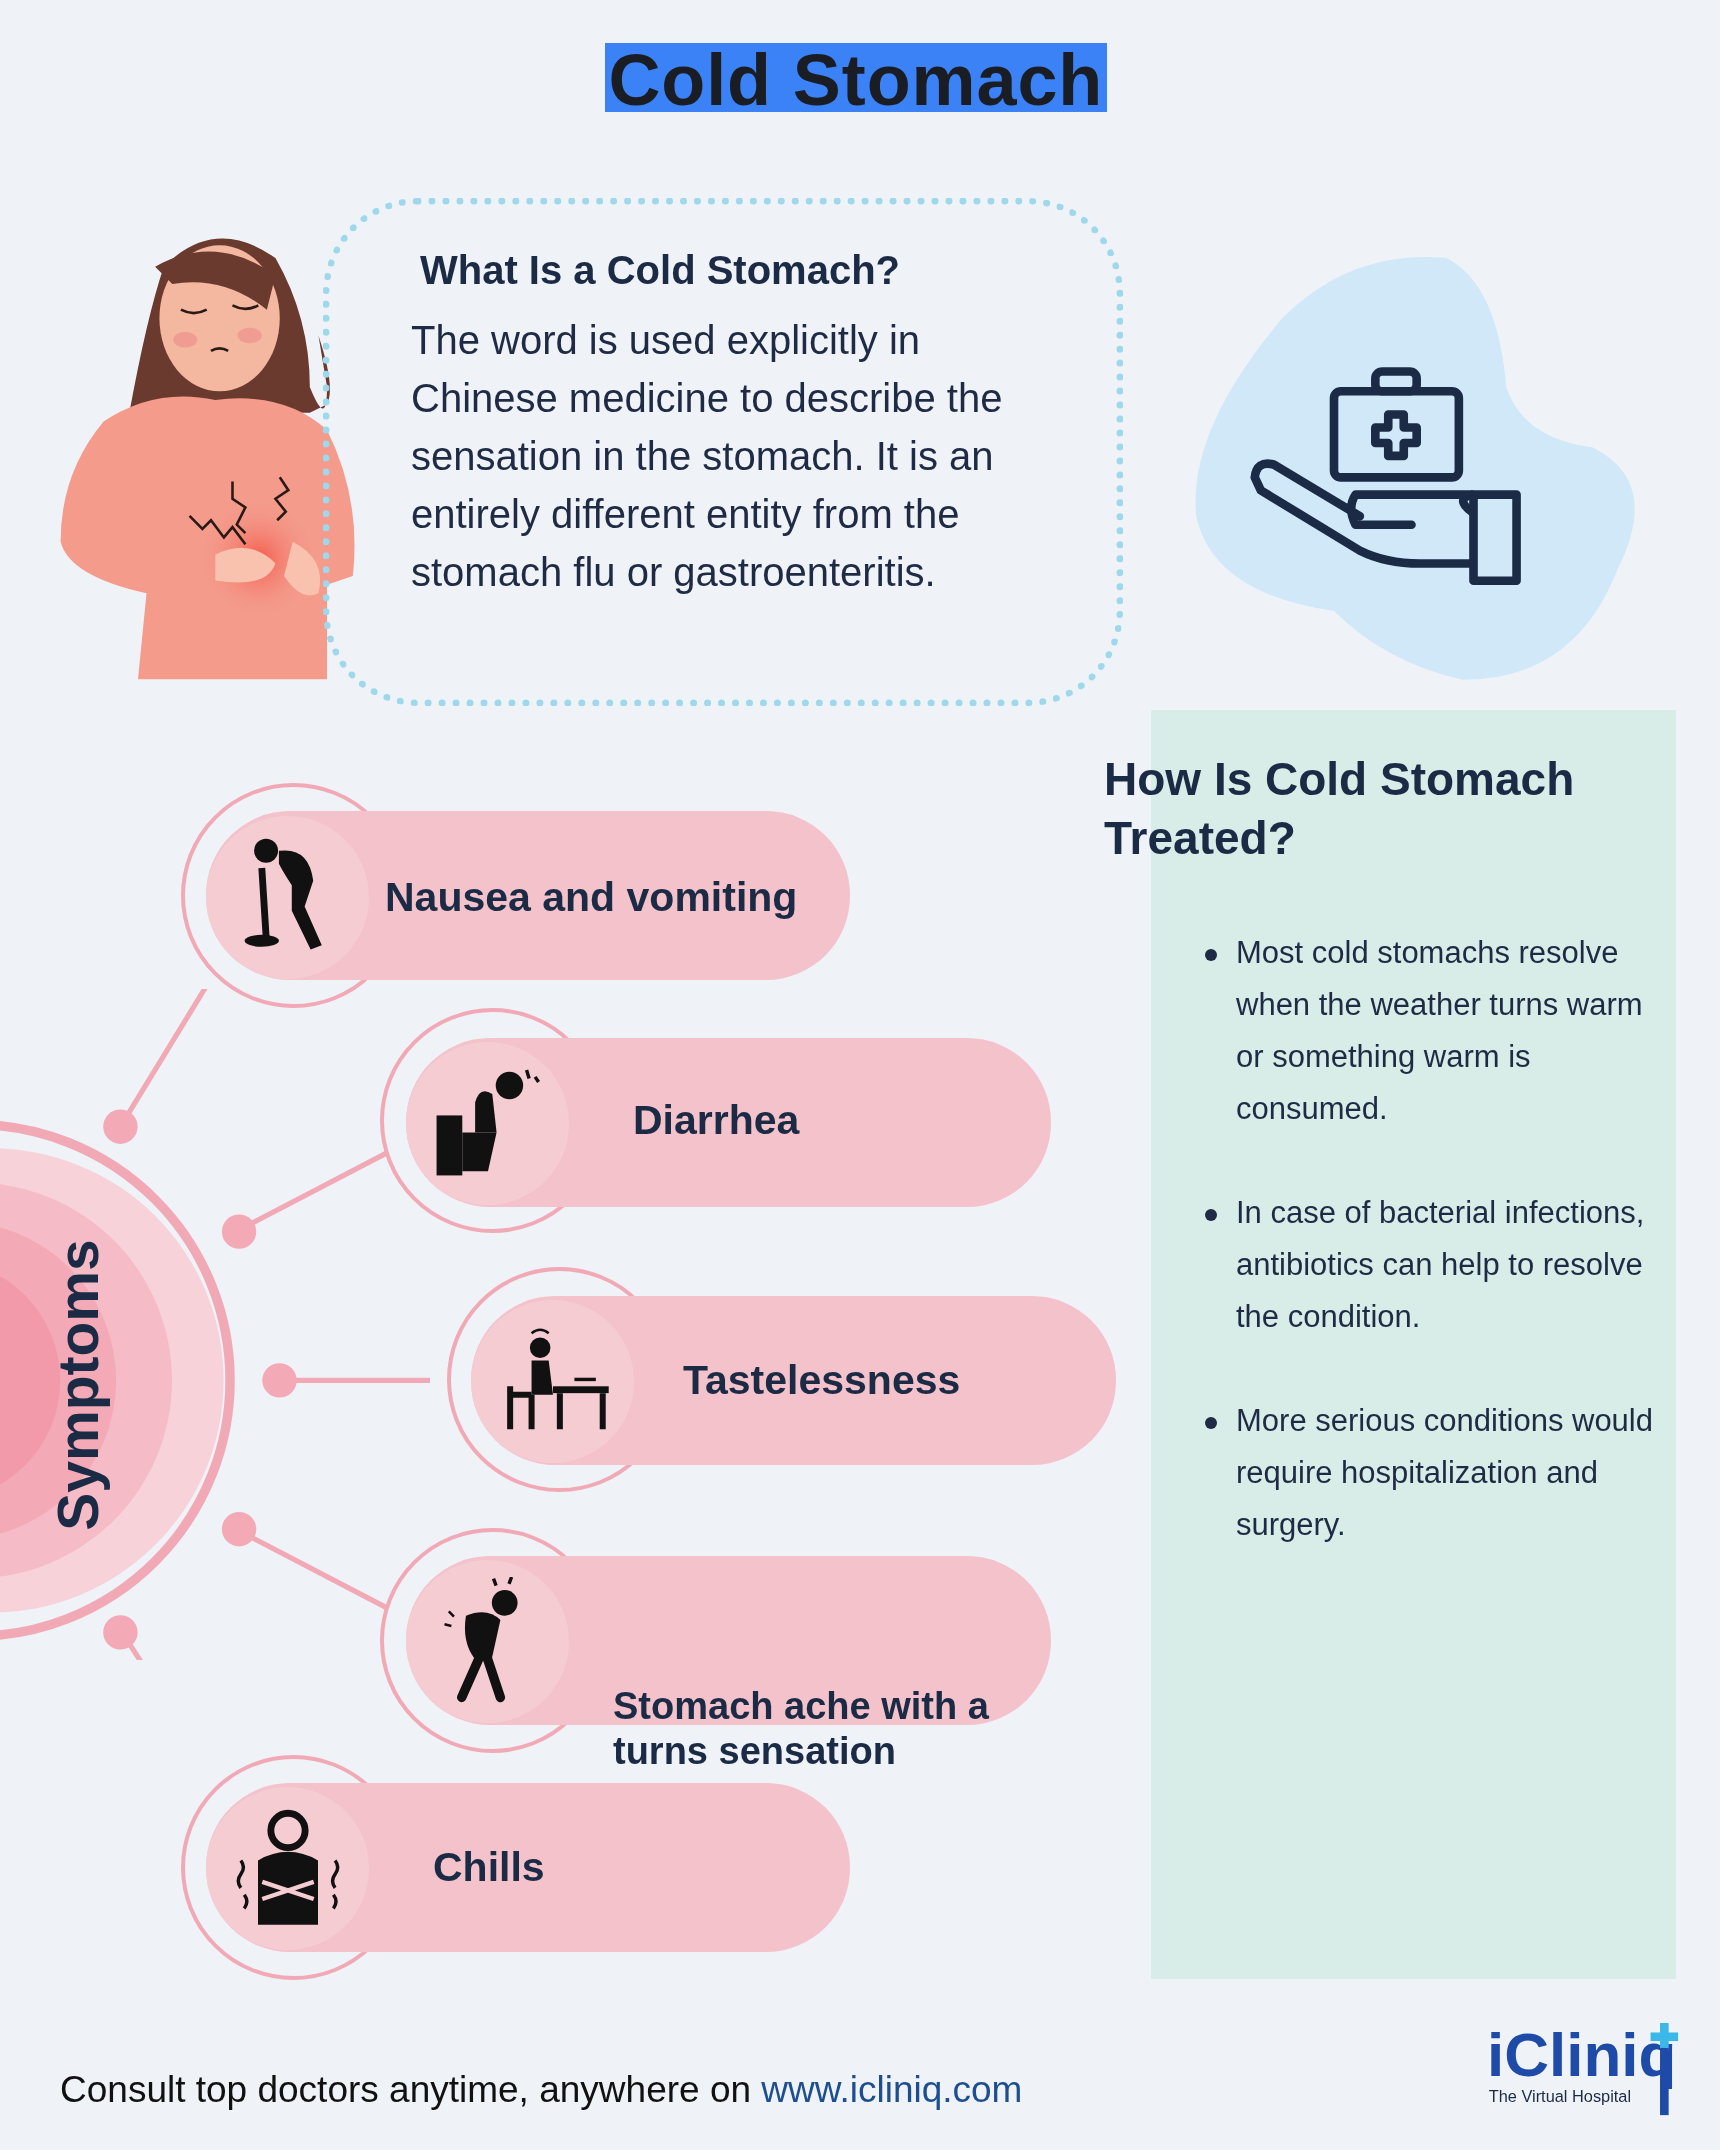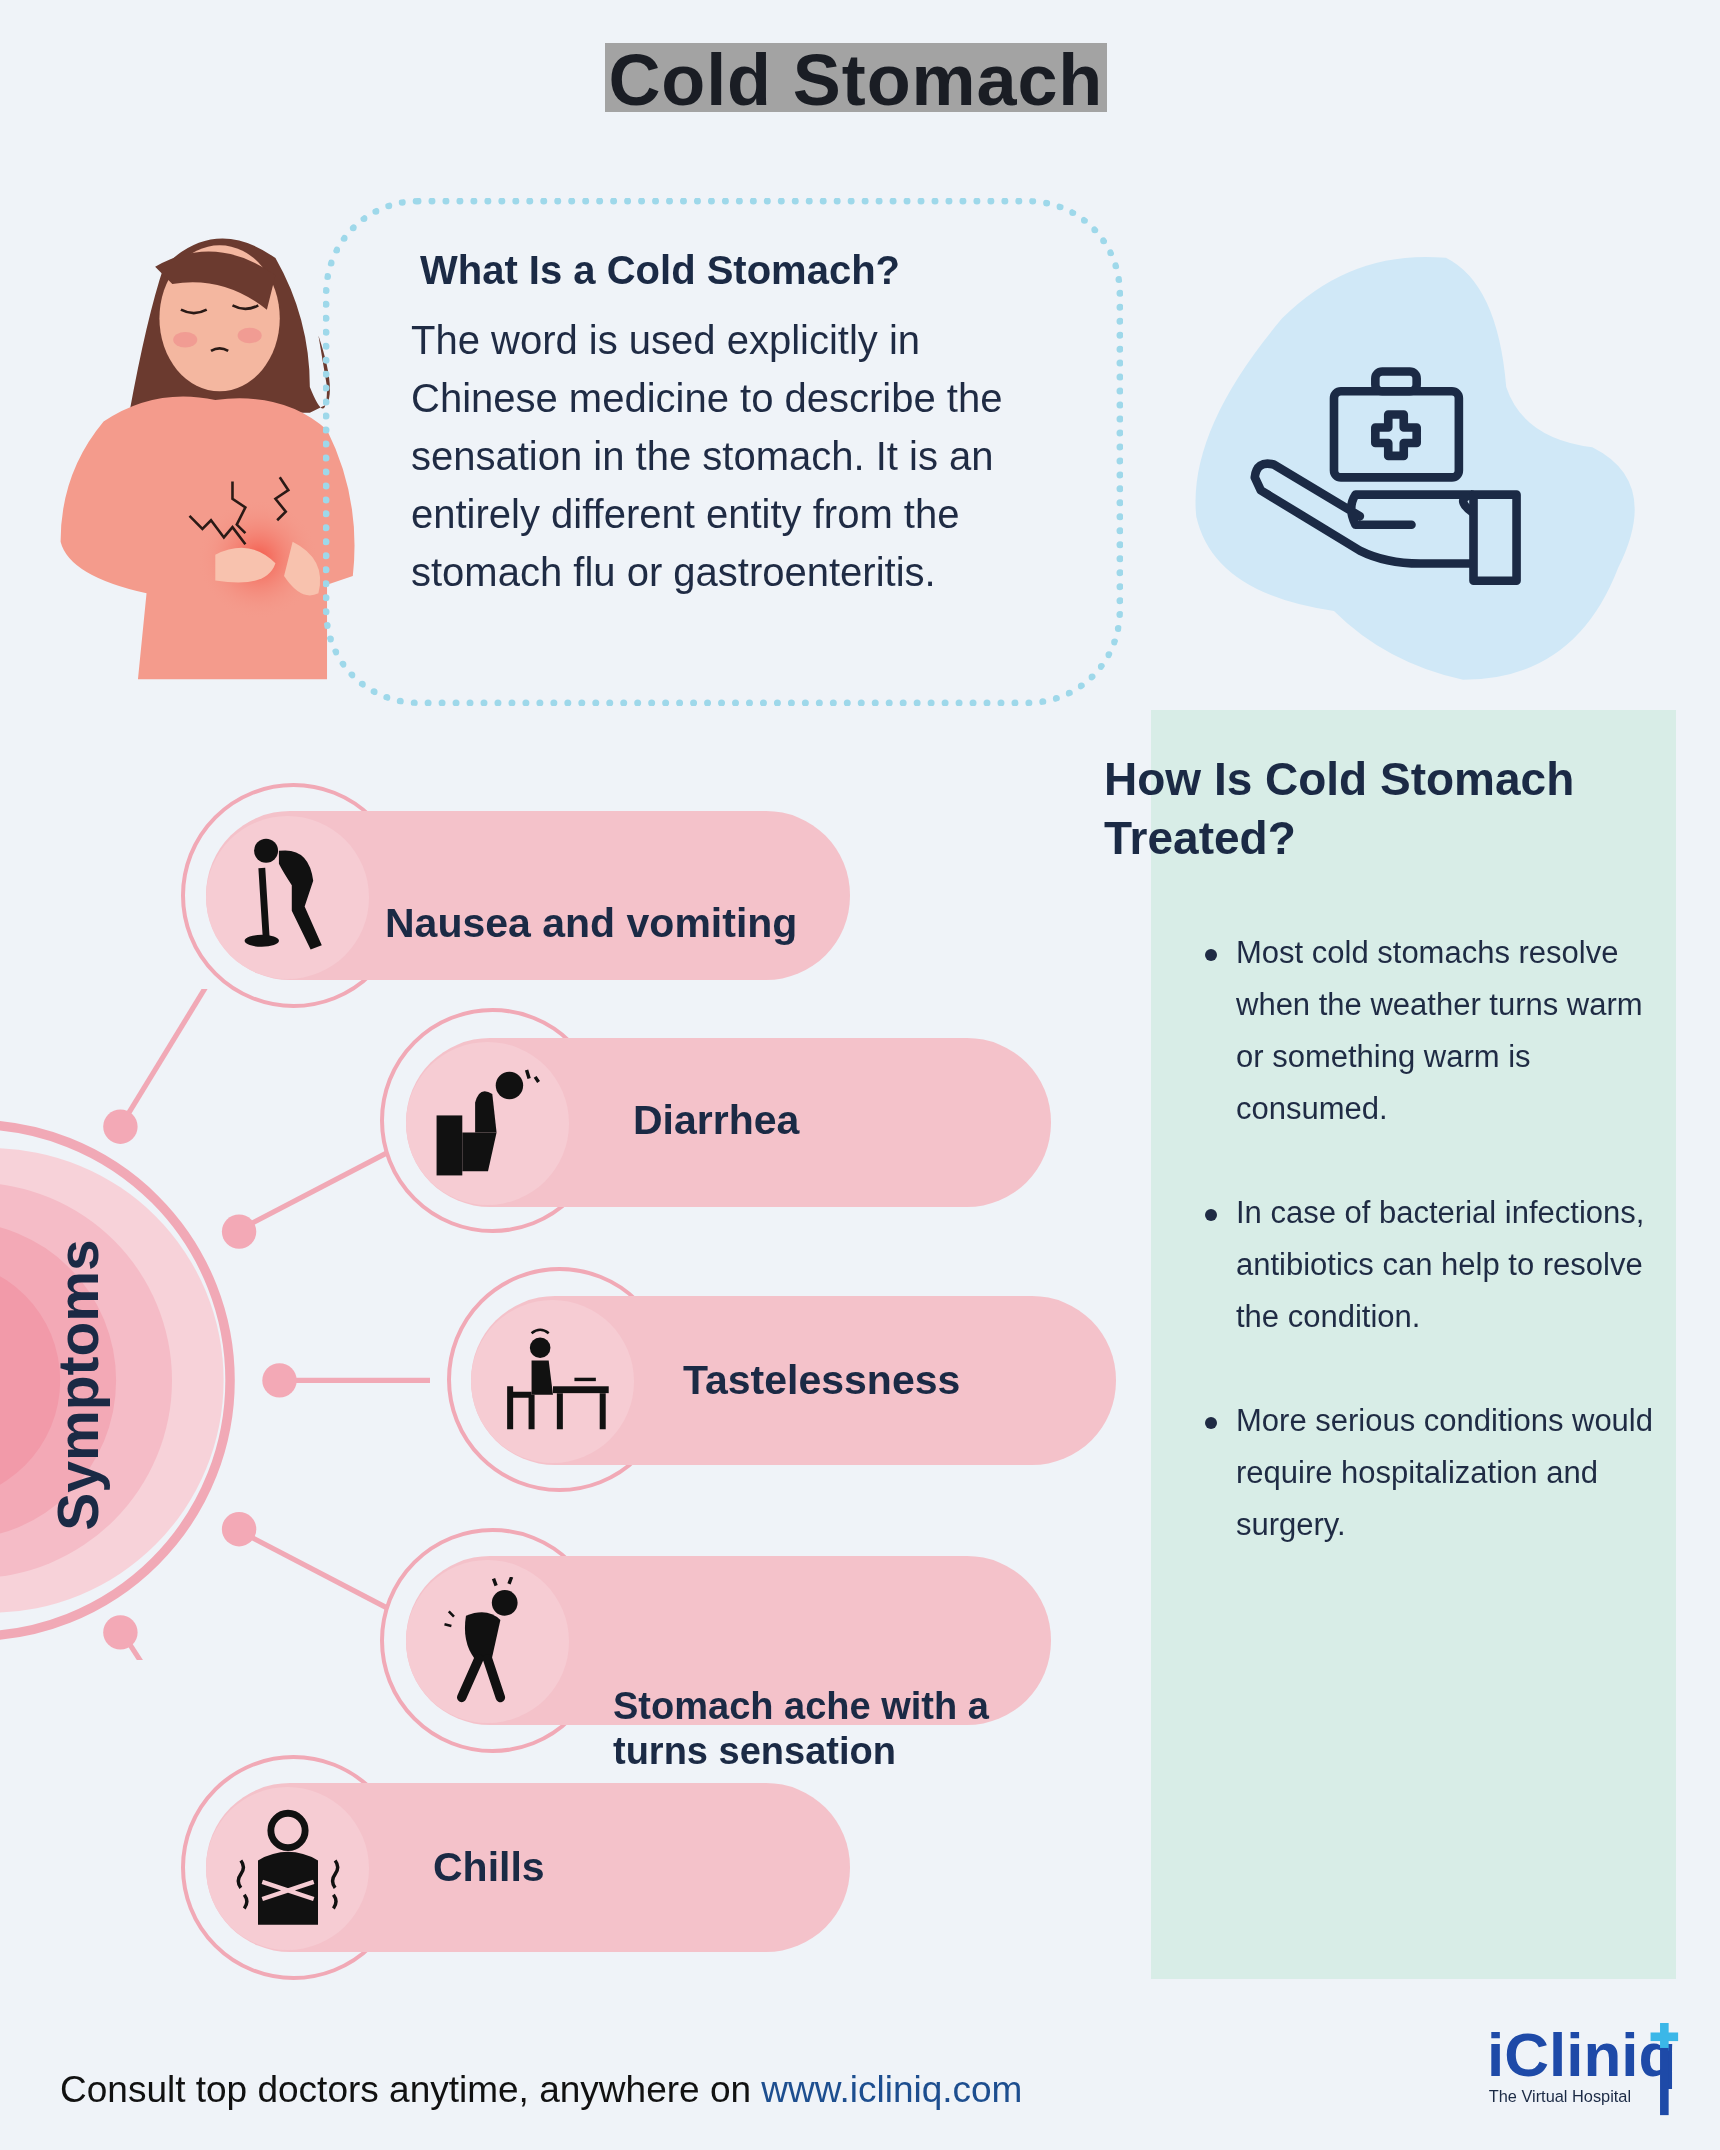--- a/index.html
+++ b/index.html
@@ -1,18 +1,18 @@
 <!DOCTYPE html>
 <html style="font-size:13.8px"><head>
 <meta charset="utf-8">
 <style>
   html,body{margin:0;padding:0;}
   body{width:1721px;height:2151px;background:#eff3f8;position:relative;overflow:hidden;font-family:"Liberation Sans",sans-serif;color:#1b2a45;}
   .abs{position:absolute;}
-  .title{left:605px;top:43px;height:69px;padding:0 3.4px;background:#a3a3a3;font-size:72px;font-weight:bold;line-height:74px;color:#1a1d24;letter-spacing:0.9px;}
+  .title{left:605px;top:43px;height:69px;padding:0 3.4px;background:#3b82f6;font-size:72px;font-weight:bold;line-height:74px;color:#1a1d24;letter-spacing:0.9px;}
   .dotted{left:323px;top:198px;width:800px;height:508px;border:7.7px dotted #9ed8ea;border-radius:95px;box-sizing:border-box;}
   .what-h{left:420px;top:248px;font-size:40px;font-weight:bold;color:#1b2a45;}
   .what-p{left:411px;top:311px;width:688px;font-size:40px;line-height:58px;color:#1f2b44;}
   .blob{left:1179px;top:232px;width:465px;height:465px;}
   .treat{left:1151px;top:710px;width:525px;height:1269px;background:#d8ede7;}
   .treat-h{left:1104px;top:750px;width:499px;font-size:46px;font-weight:bold;line-height:59px;color:#1b2a45;}
   .treat-list{left:1196px;top:927px;width:482px;margin:0;padding:0;list-style:none;}
   .treat-list li{position:relative;padding-left:40px;font-size:31px;line-height:52px;color:#1f2b44;margin-bottom:52px;}
   .treat-list li::before{content:"";position:absolute;left:8.6px;top:22.4px;width:12px;height:12px;border-radius:50%;background:#1f2b44;}
   .sym-text{left:39px;top:1230px;width:77px;height:310px;}
@@ -125,21 +125,21 @@
 <div class="abs ring" style="left:181px;top:783px"></div>
 <div class="abs pill" style="left:206px;top:811px;width:644px"></div>
 <div class="abs icircle" style="left:206px;top:816px">
   <svg width="95" height="120" viewBox="0 0 110 140">
     <circle cx="30" cy="15" r="14" fill="#111"></circle>
     <path d="M45 15 Q80 10 85 50 L75 80 L95 125 L82 130 L60 85 L60 55 Q50 40 45 30Z" fill="#111"></path>
     <path d="M25 35 L30 115" stroke="#111" stroke-width="8"></path>
     <ellipse cx="25" cy="120" rx="20" ry="7" fill="#111"></ellipse>
   </svg>
 </div>
-<div class="abs plabel" style="left:385px;top:900px">Nausea and vomiting</div>
+<div class="abs plabel" style="left:385px;top:874px">Nausea and vomiting</div>
 
 <div class="abs ring" style="left:380px;top:1008px"></div>
 <div class="abs pill" style="left:406px;top:1038px;width:645px"></div>
 <div class="abs icircle" style="left:406px;top:1042px">
   <svg width="120" height="112" viewBox="0 0 140 130">
     <rect x="10" y="55" width="30" height="70" fill="#111"></rect>
     <path d="M40 75 L80 75 L70 120 L40 120Z" fill="#111"></path>
     <path d="M55 40 Q60 20 75 30 L80 75 L55 75Z" fill="#111"></path>
     <circle cx="95" cy="20" r="16" fill="#111"></circle>
     <path d="M115 2 l3 10 M125 10 l4 6" stroke="#111" stroke-width="4"></path>

